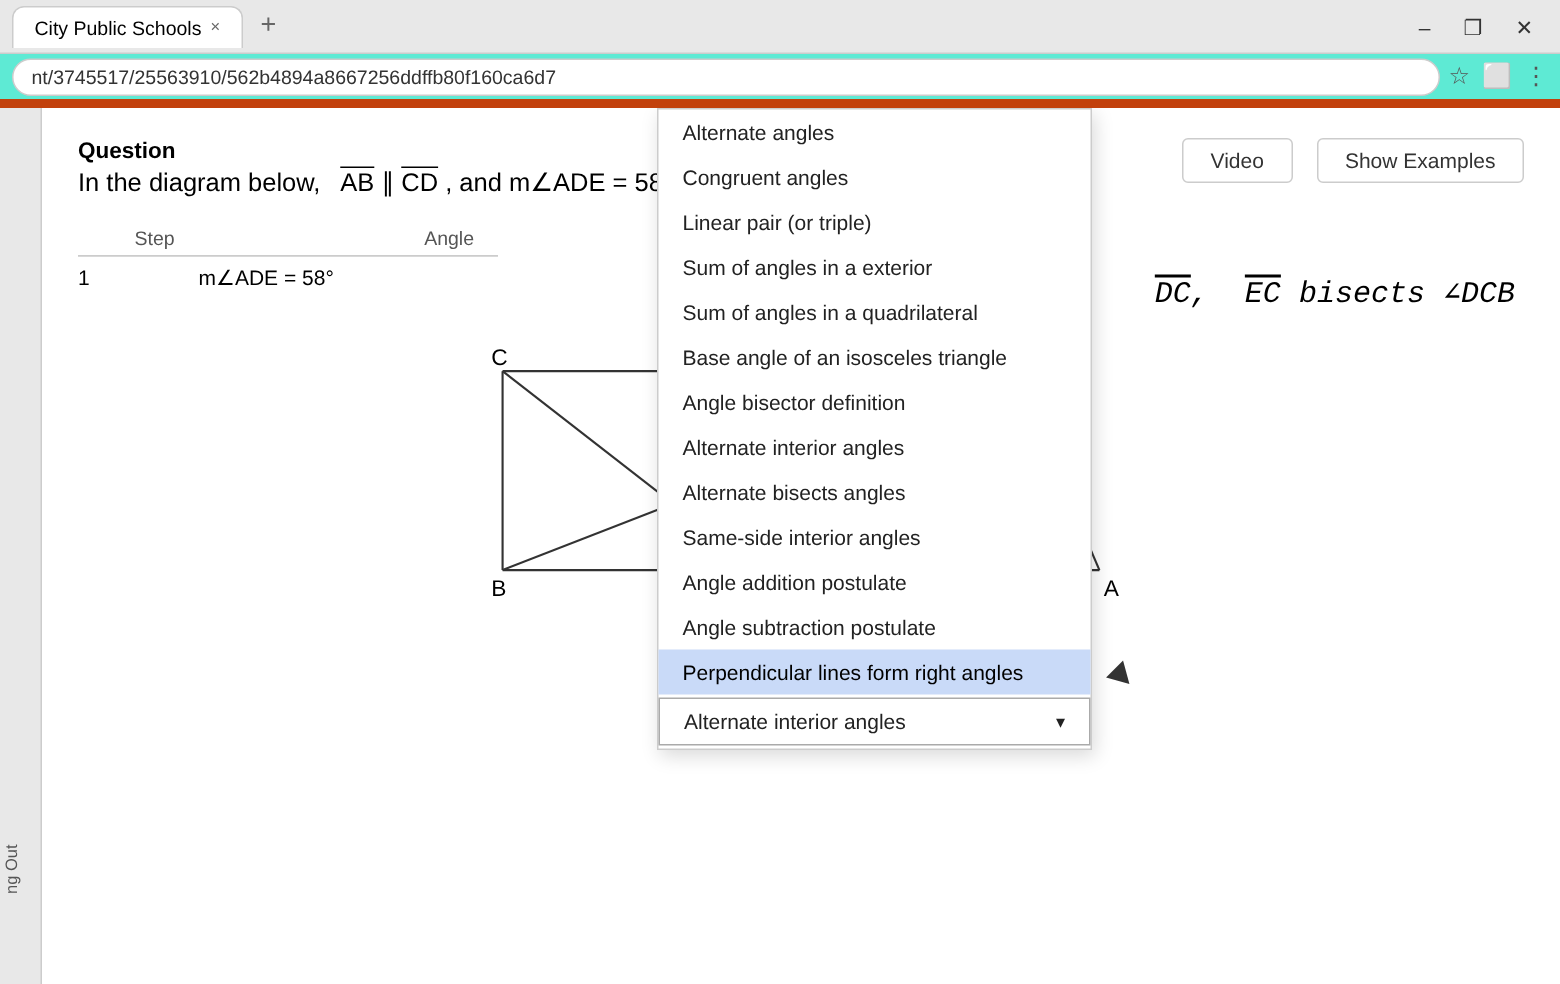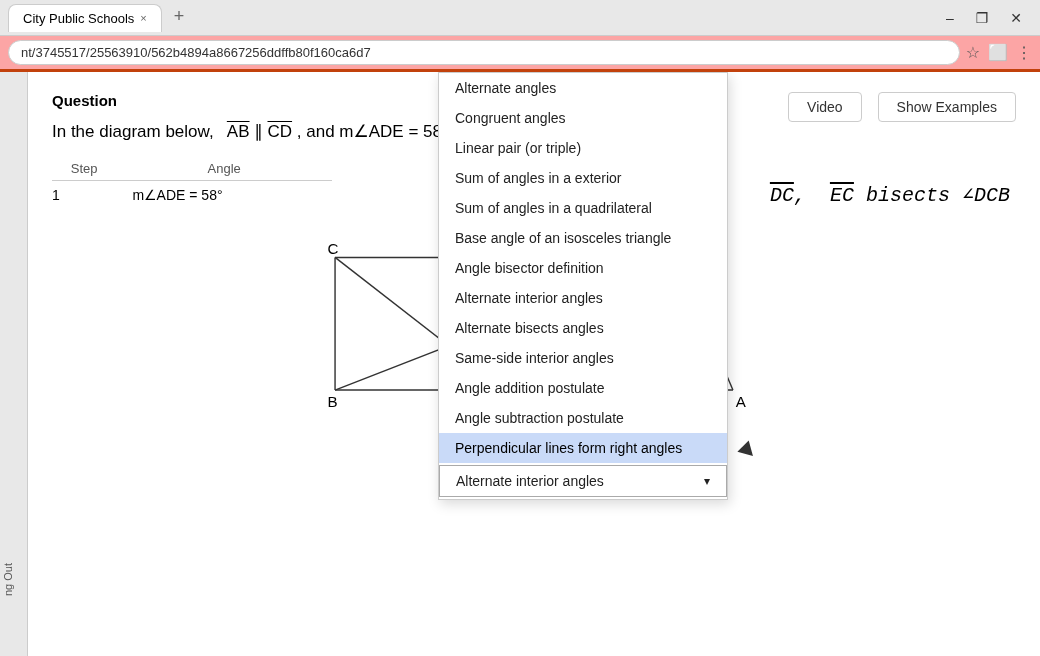--- a/index.html
+++ b/index.html
@@ -47,27 +47,27 @@
       background: none;
       border: none;
       font-size: 18px;
       color: #666;
       cursor: pointer;
       padding: 2px 8px;
     }
 
     
     .address-bar-row {
-      background: #fca5a5;
+      background: #5eead4;
       height: 36px;
       display: flex;
       align-items: center;
       padding: 0 8px;
       gap: 6px;
-      border-bottom: 3px solid #c2410c;
+      border-bottom: 6px solid #c2410c;
     }
     .address-bar {
       flex: 1;
       background: #fff;
       border: 1px solid #ccc;
       border-radius: 16px;
       padding: 4px 12px;
       font-size: 13px;
       color: #333;
     }
@@ -114,21 +114,20 @@
       flex: 1;
       padding: 20px 24px;
       overflow: hidden;
       position: relative;
     }
 
     
     .question-label {
       font-weight: bold;
       font-size: 15px;
-      margin-bottom: 10px;
       color: #000;
     }
 
     .question-text {
       font-size: 17px;
       color: #000;
       margin-bottom: 12px;
       line-height: 1.5;
     }
 
@@ -141,21 +140,21 @@
       border-collapse: collapse;
       margin-bottom: 14px;
       min-width: 280px;
     }
     .step-table th {
       font-size: 13px;
       font-weight: normal;
       color: #555;
       border-bottom: 1px solid #ccc;
       padding: 4px 16px 4px 0;
-      text-align: center;
+      text-align: right;
     }
     .step-table td {
       padding: 6px 16px 6px 0;
       font-size: 14px;
       color: #000;
     }
     .step-num {
       color: #888;
       font-size: 13px;
     }

